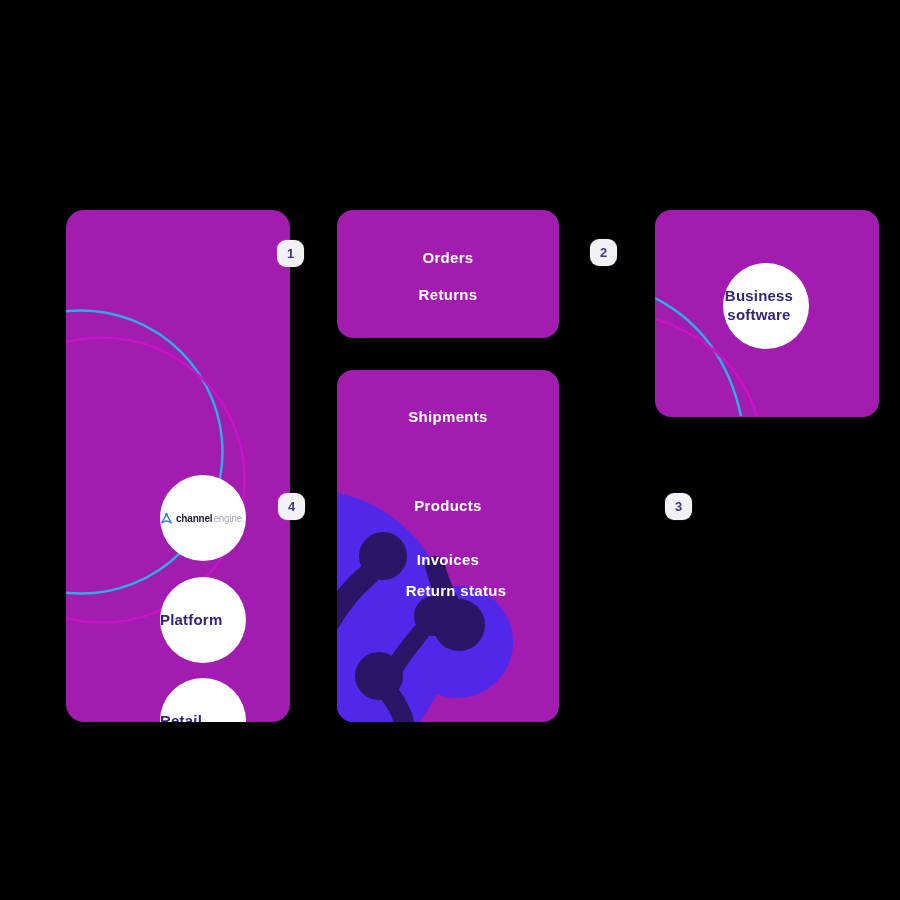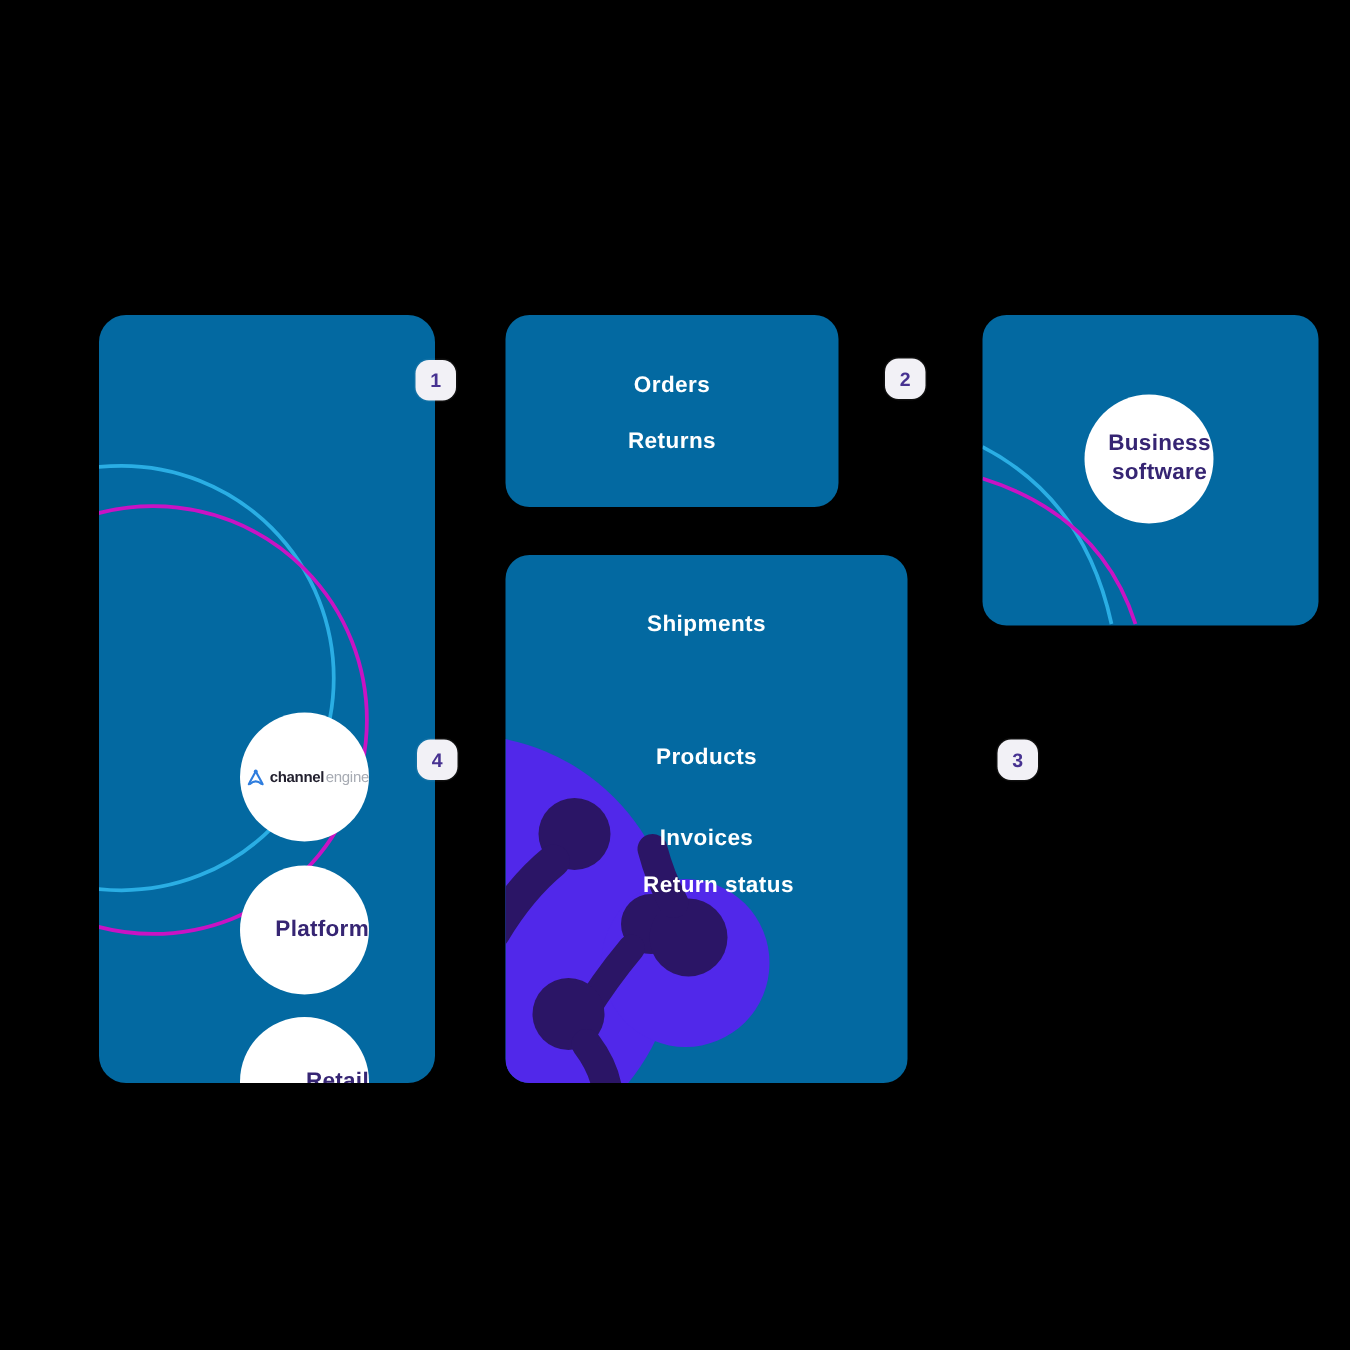--- a/index.html
+++ b/index.html
@@ -1,26 +1,26 @@
 <!DOCTYPE html>
 <html><head>
 <meta charset="utf-8">
 <style>
   html,body{margin:0;padding:0;background:#000;}
   .stage{
     position:relative;width:900px;height:900px;background:#000;overflow:hidden;
     font-family:"Liberation Sans","DejaVu Sans",sans-serif;
   }
   .panel{
-    position:absolute;background:#0369a1;border-radius:18px;overflow:hidden;
+    position:absolute;background:#a21caf;border-radius:18px;overflow:hidden;
   }
   .panel svg.deco{position:absolute;left:0;top:0;pointer-events:none;}
   .node-circle{
     position:absolute;width:86px;height:86px;border-radius:50%;background:#ffffff;
-    display:flex;align-items:center;justify-content:flex-end;text-align:center;
+    display:flex;align-items:center;justify-content:flex-start;text-align:center;
   }
   .node-label{
     color:#362573;font-weight:700;font-size:15px;letter-spacing:.2px;line-height:1.25;
   }
   .biz-label{max-width:72px;}
   .logo-row{display:flex;align-items:center;gap:3px;}
   .logo-bold{font-size:10px;font-weight:700;color:#22202e;letter-spacing:-.2px;}
   .logo-light{font-size:10px;font-weight:400;color:#a7abb3;letter-spacing:-.2px;margin-left:-2px;}
   .panel-label{
     position:absolute;left:0;right:0;transform:translateY(-50%);
@@ -66,21 +66,21 @@
       <span class="node-label">Retail</span>
     </div>
 
   </div>
 
   <div class="panel" style="left:337px;top:210px;width:222px;height:128px;border-radius:16px;">
     <div class="panel-label" style="top:47px;">Orders</div>
     <div class="panel-label" style="top:84px;">Returns</div>
   </div>
 
-  <div class="panel" style="left:337px;top:370px;width:268px;height:352px;border-radius:16px;">
+  <div class="panel" style="left:337px;top:370px;width:222px;height:352px;border-radius:16px;">
     <svg class="deco" width="222" height="352" viewBox="0 0 222 352">
 
       <circle cx="-28" cy="262" r="142" fill="#5128ea"></circle>
       <circle cx="120" cy="272" r="56" fill="#5128ea"></circle>
 
       <g fill="#2b1566" stroke="#2b1566" stroke-linecap="round" stroke-linejoin="round">
         <circle cx="46" cy="186" r="24" stroke="none"></circle>
         <path d="M32,204 Q10,222 -8,252" fill="none" stroke-width="22"></path>
         <circle cx="97" cy="246" r="20" stroke="none"></circle>
         <path d="M84,262 Q64,286 50,310" fill="none" stroke-width="18"></path>

